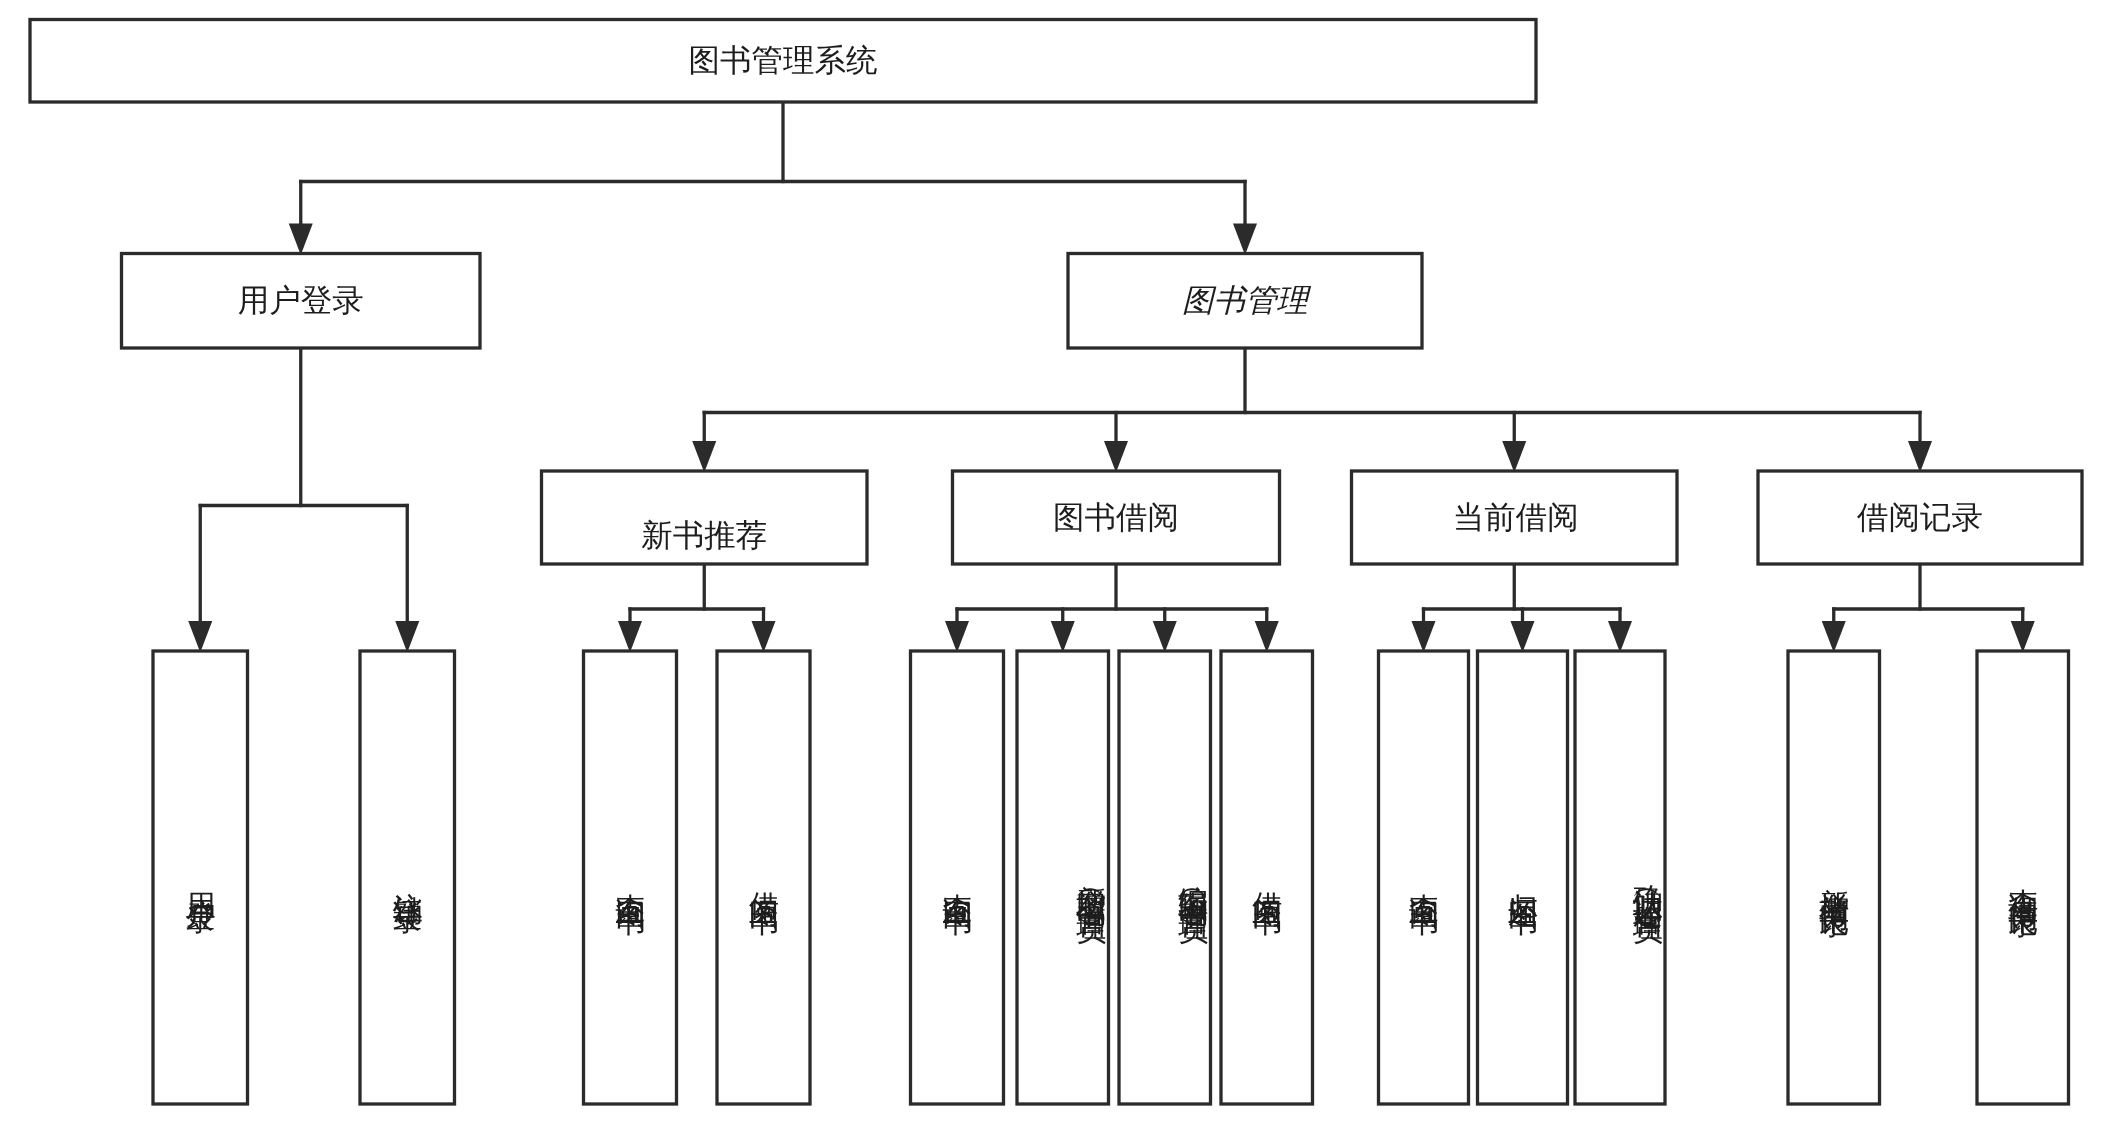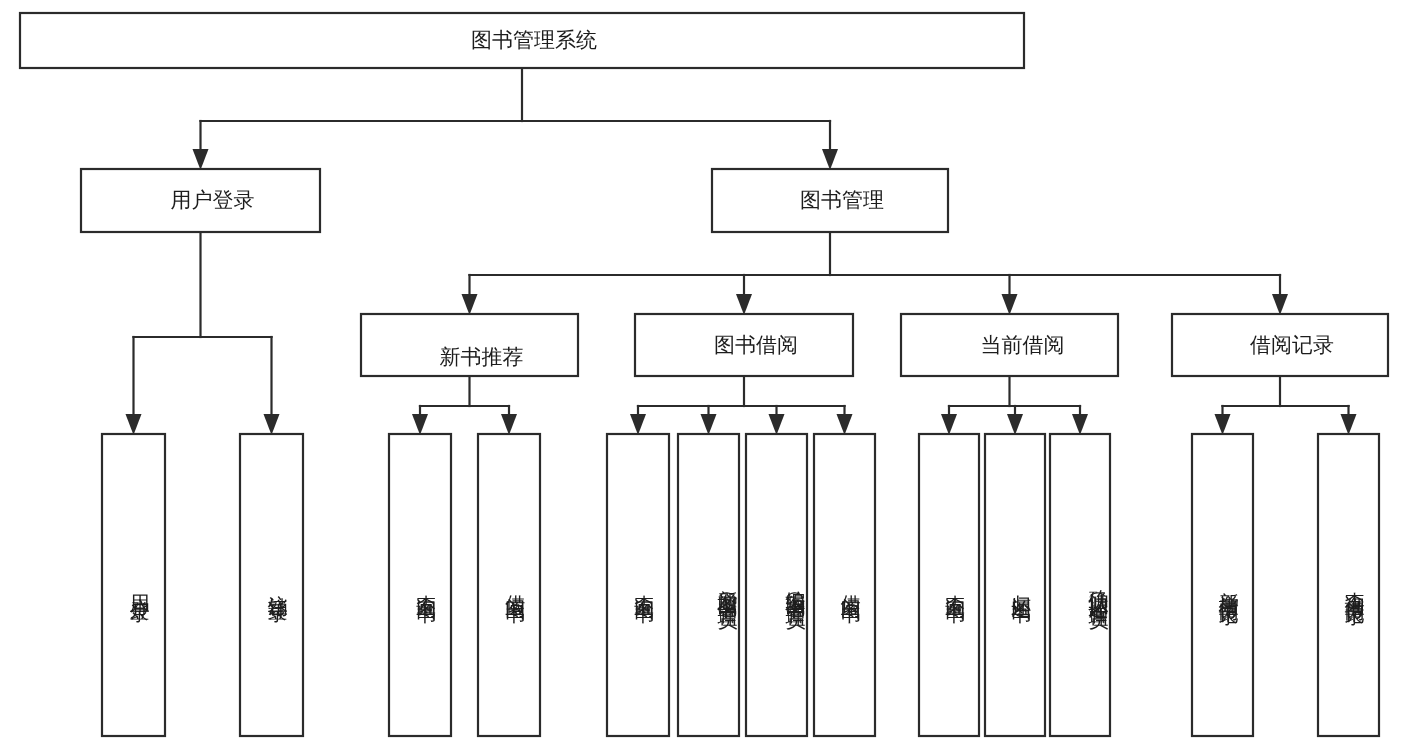--- a/index.html
+++ b/index.html
@@ -46,21 +46,20 @@
     position: absolute;
     display: flex;
     align-items: center;
     justify-content: center;
     color: #1d1d1d;
     font-family: "DejaVu Sans", "Liberation Sans", sans-serif;
     line-height: 1.18;
     text-align: center;
     pointer-events: none;
     white-space: nowrap;
-    padding-left: 12px;
   }
   .node-label.horizontal {
     font-size: 21px;
   }
   .node-label.vertical {
     writing-mode: vertical-rl;
     text-orientation: upright;
     font-size: 20px;
     letter-spacing: 3px;
     align-items: flex-start;
@@ -163,21 +162,21 @@
         <rect x="985" y="434" width="60" height="302" class="node-rect"></rect>
         <rect x="1050" y="434" width="60" height="302" class="node-rect"></rect>
         <rect x="1192" y="434" width="61" height="302" class="node-rect"></rect>
         <rect x="1318" y="434" width="61" height="302" class="node-rect"></rect>
       </g>
   </svg>
 
   <div id="labels-layer">
       <div class="node-label horizontal" style="left: 20px; top: 13px; width: 1004px; height: 55px;">图书管理系统</div>
       <div class="node-label horizontal" style="left: 81px; top: 169px; width: 239px; height: 63px;">用户登录</div>
-      <div class="node-label horizontal" style="left: 712px; top: 169px; width: 236px; height: 63px;">图书管理</div>
+      <div class="node-label horizontal" style="left: 712px; top: 169px; width: 236px; height: 63px; font-style: italic;">图书管理</div>
       <div class="node-label horizontal" style="left: 361px; top: 314px; width: 217px; height: 62px; margin-top: 12px;">新书推荐</div>
       <div class="node-label horizontal" style="left: 635px; top: 314px; width: 218px; height: 62px;">图书借阅</div>
       <div class="node-label horizontal" style="left: 901px; top: 314px; width: 219px; height: 62px;">当前借阅</div>
       <div class="node-label horizontal" style="left: 1172px; top: 314px; width: 216px; height: 62px;">借阅记录</div>
       <div class="node-label vertical tall" style="left: 102px; top: 434px; width: 63px; height: 302px;">用户登录</div>
       <div class="node-label vertical tall" style="left: 240px; top: 434px; width: 63px; height: 302px;">注销登录</div>
       <div class="node-label vertical tall" style="left: 389px; top: 434px; width: 62px; height: 302px;">查询图书</div>
       <div class="node-label vertical tall" style="left: 478px; top: 434px; width: 62px; height: 302px;">借阅图书</div>
       <div class="node-label vertical tall" style="left: 607px; top: 434px; width: 62px; height: 302px;">查询图书</div>
       <div class="node-label vertical" style="left: 678px; top: 434px; width: 61px; height: 302px;">新增图书（管理员）</div>

